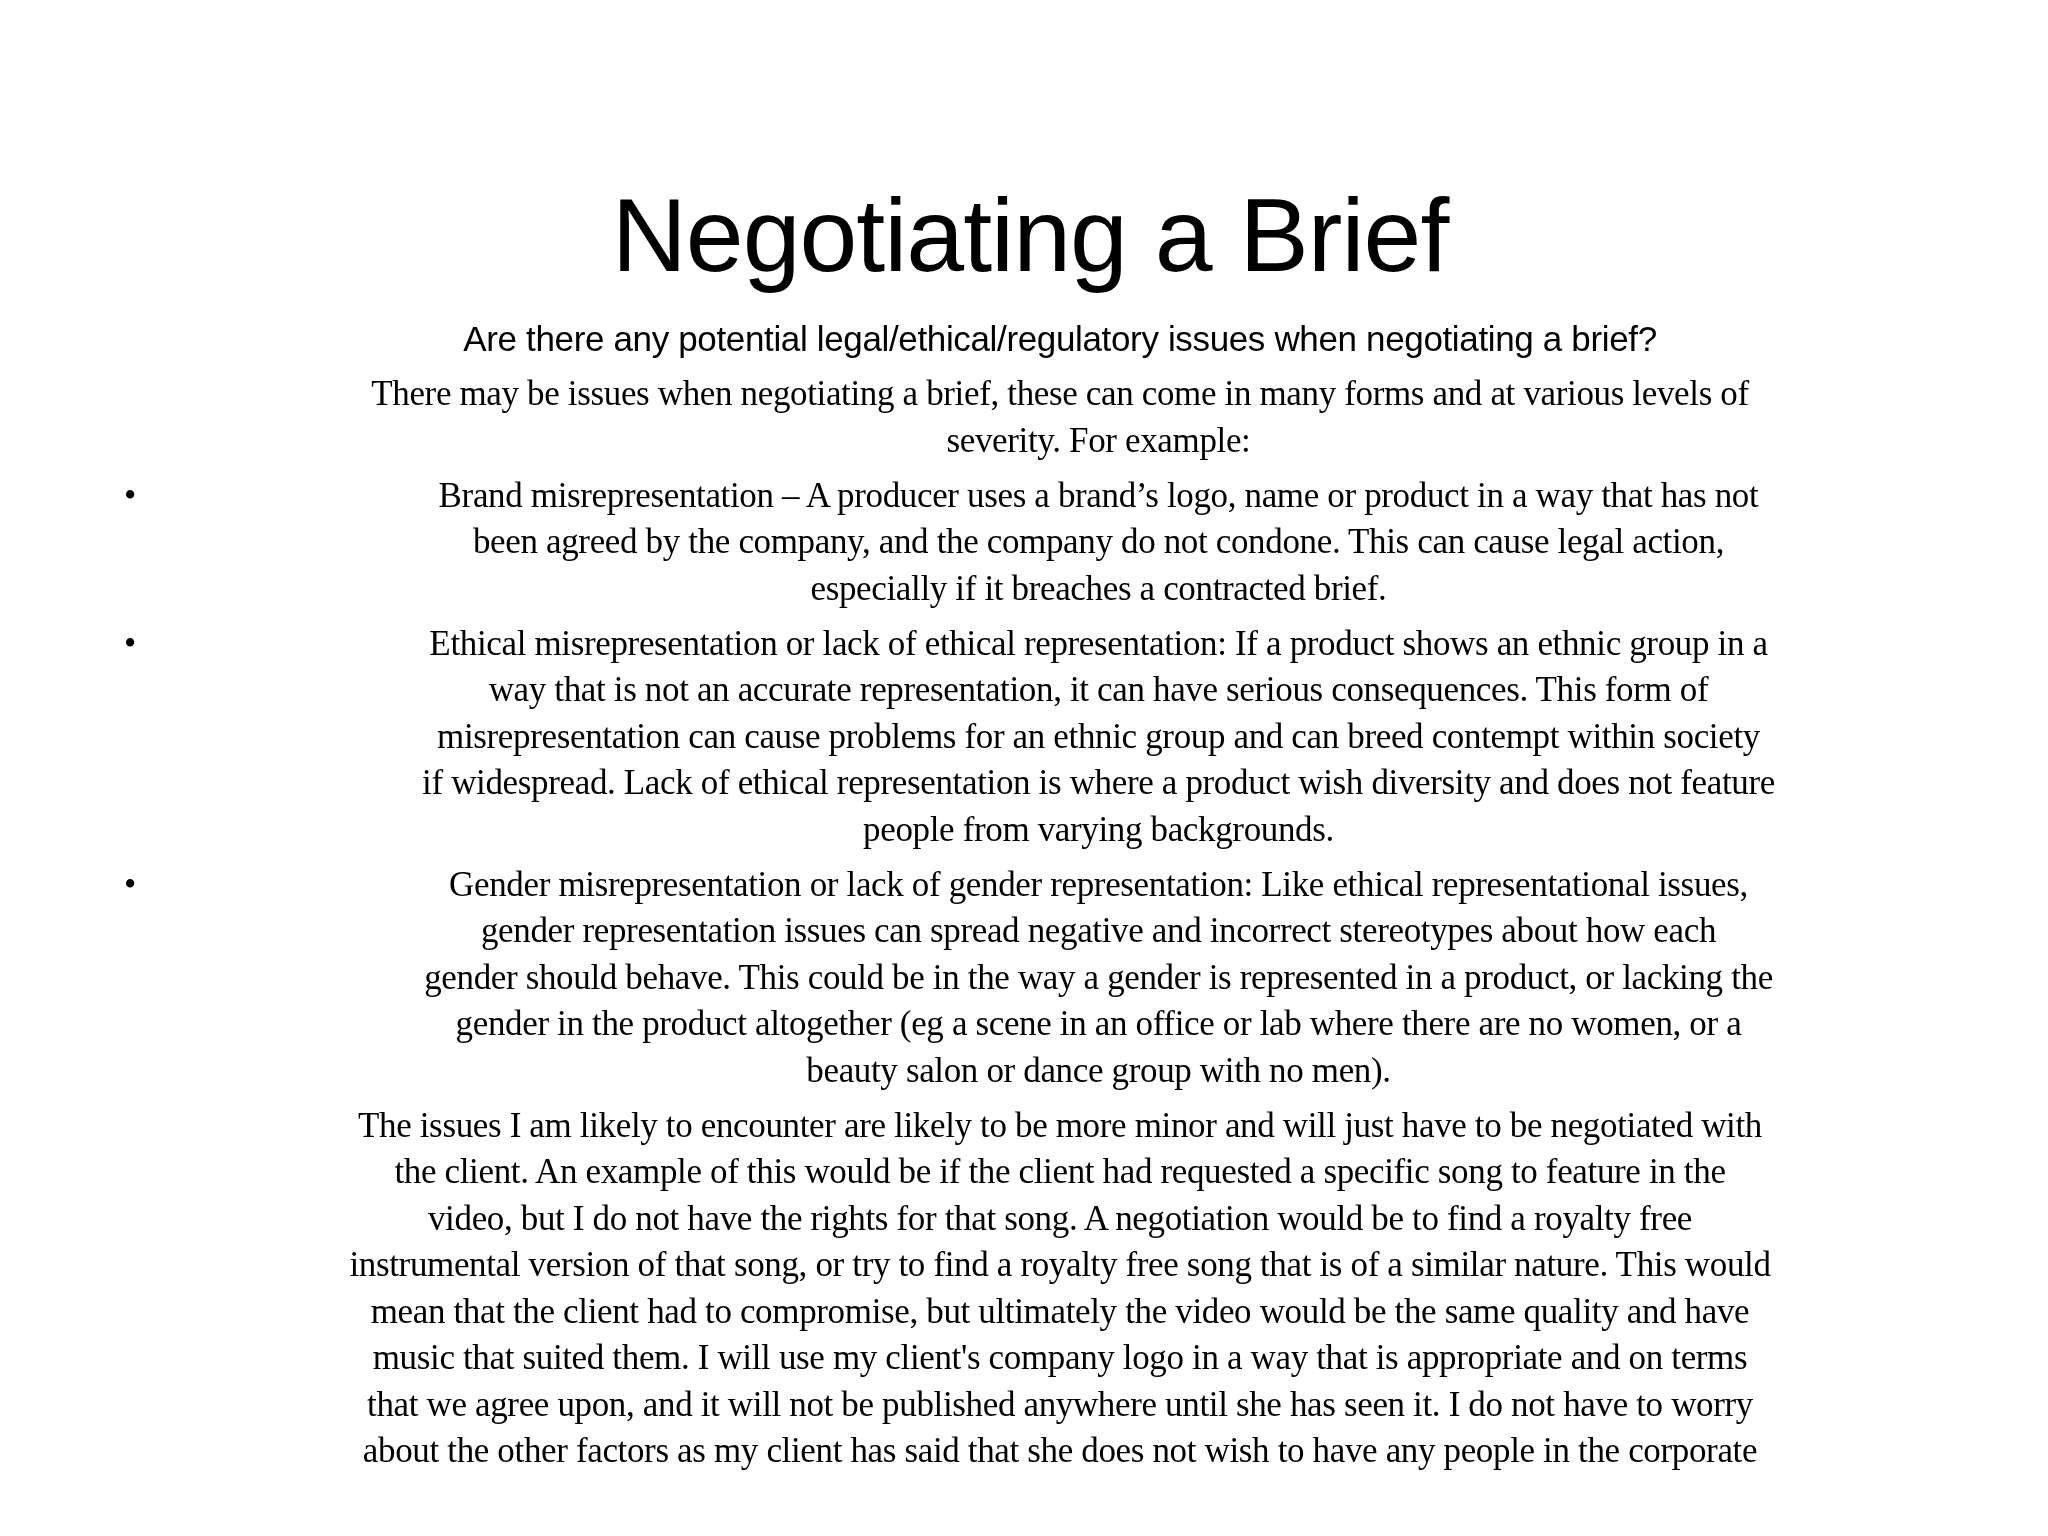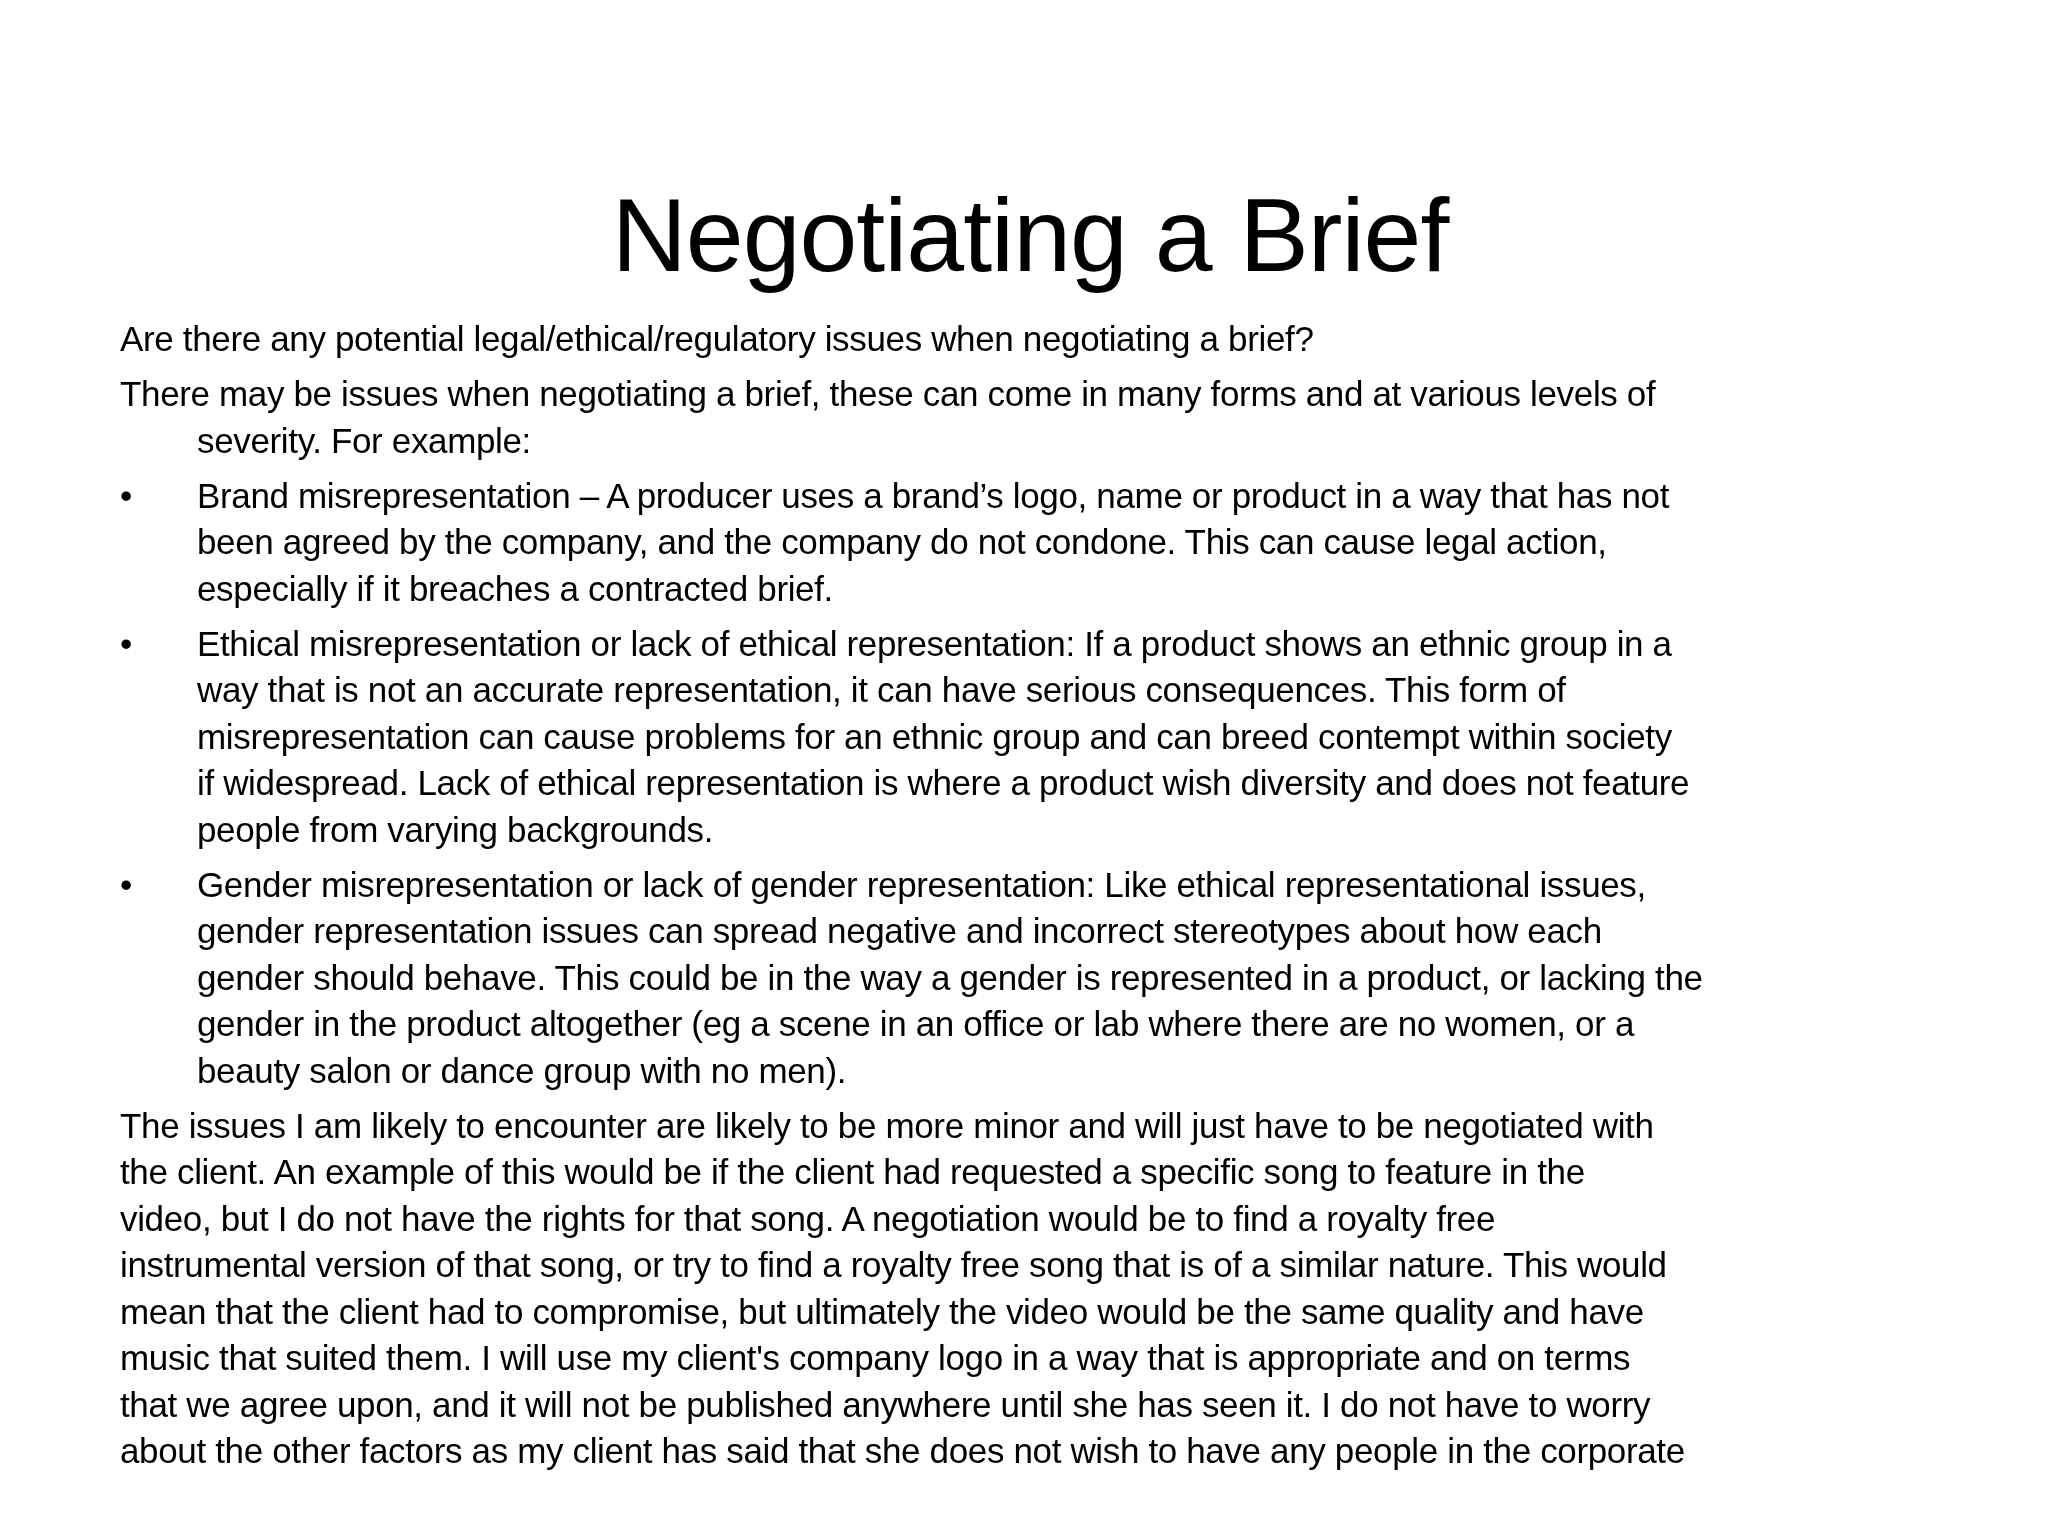--- a/index.html
+++ b/index.html
@@ -40,22 +40,23 @@
       left: 120px;
       top: 276px;
       width: 1880px;
       font-size: 35px;
       line-height: 46.5px;
       letter-spacing: -0.35px;
     }
     .para {
       margin: 0;
       padding: 0;
+      text-align: center;
     }
-    .para + .para { margin-top: 8.5px; }
+    .para + .para { margin-top: 8.5px; font-family: Liberation Serif, serif; }
     .line {
       display: block;
       white-space: nowrap;
     }
     .para.plain .line.cont { padding-left: 77px; }
     .para.bullet {
       position: relative;
       padding-left: 77px;
     }
     .bullet-dot {

